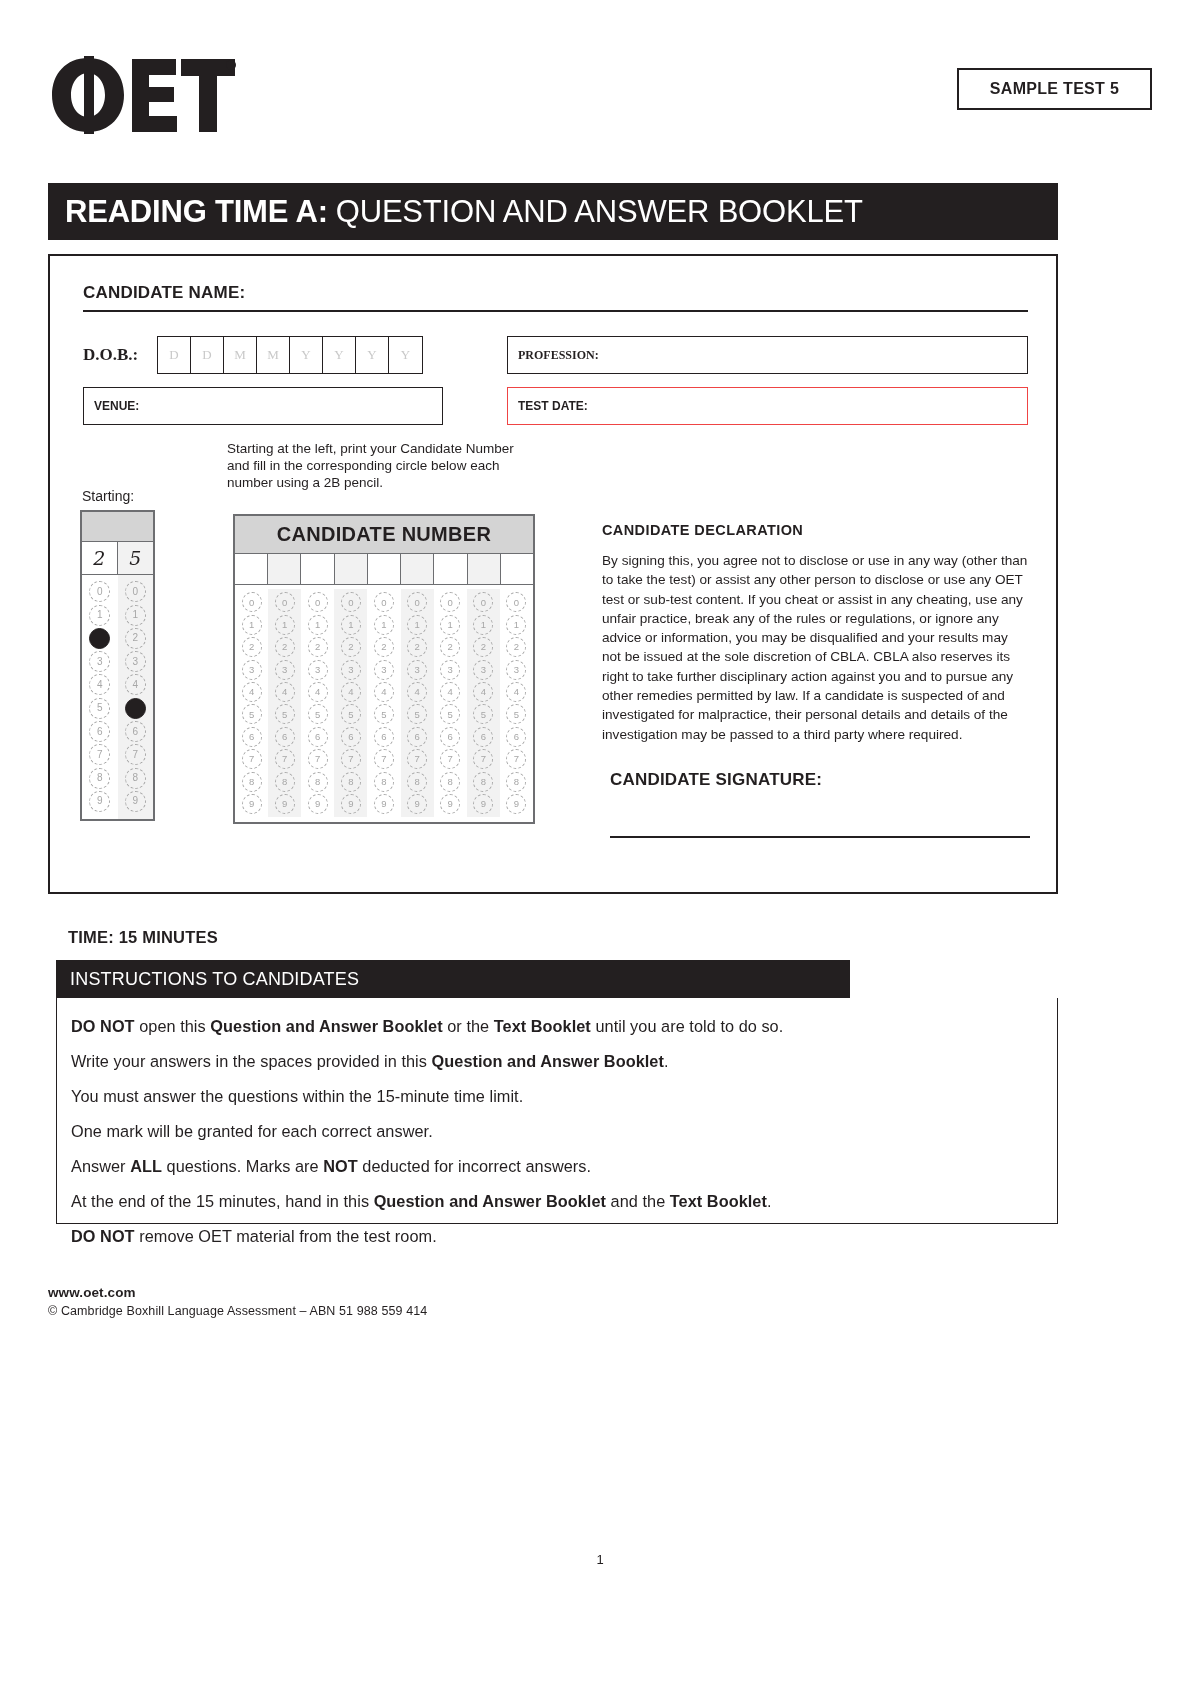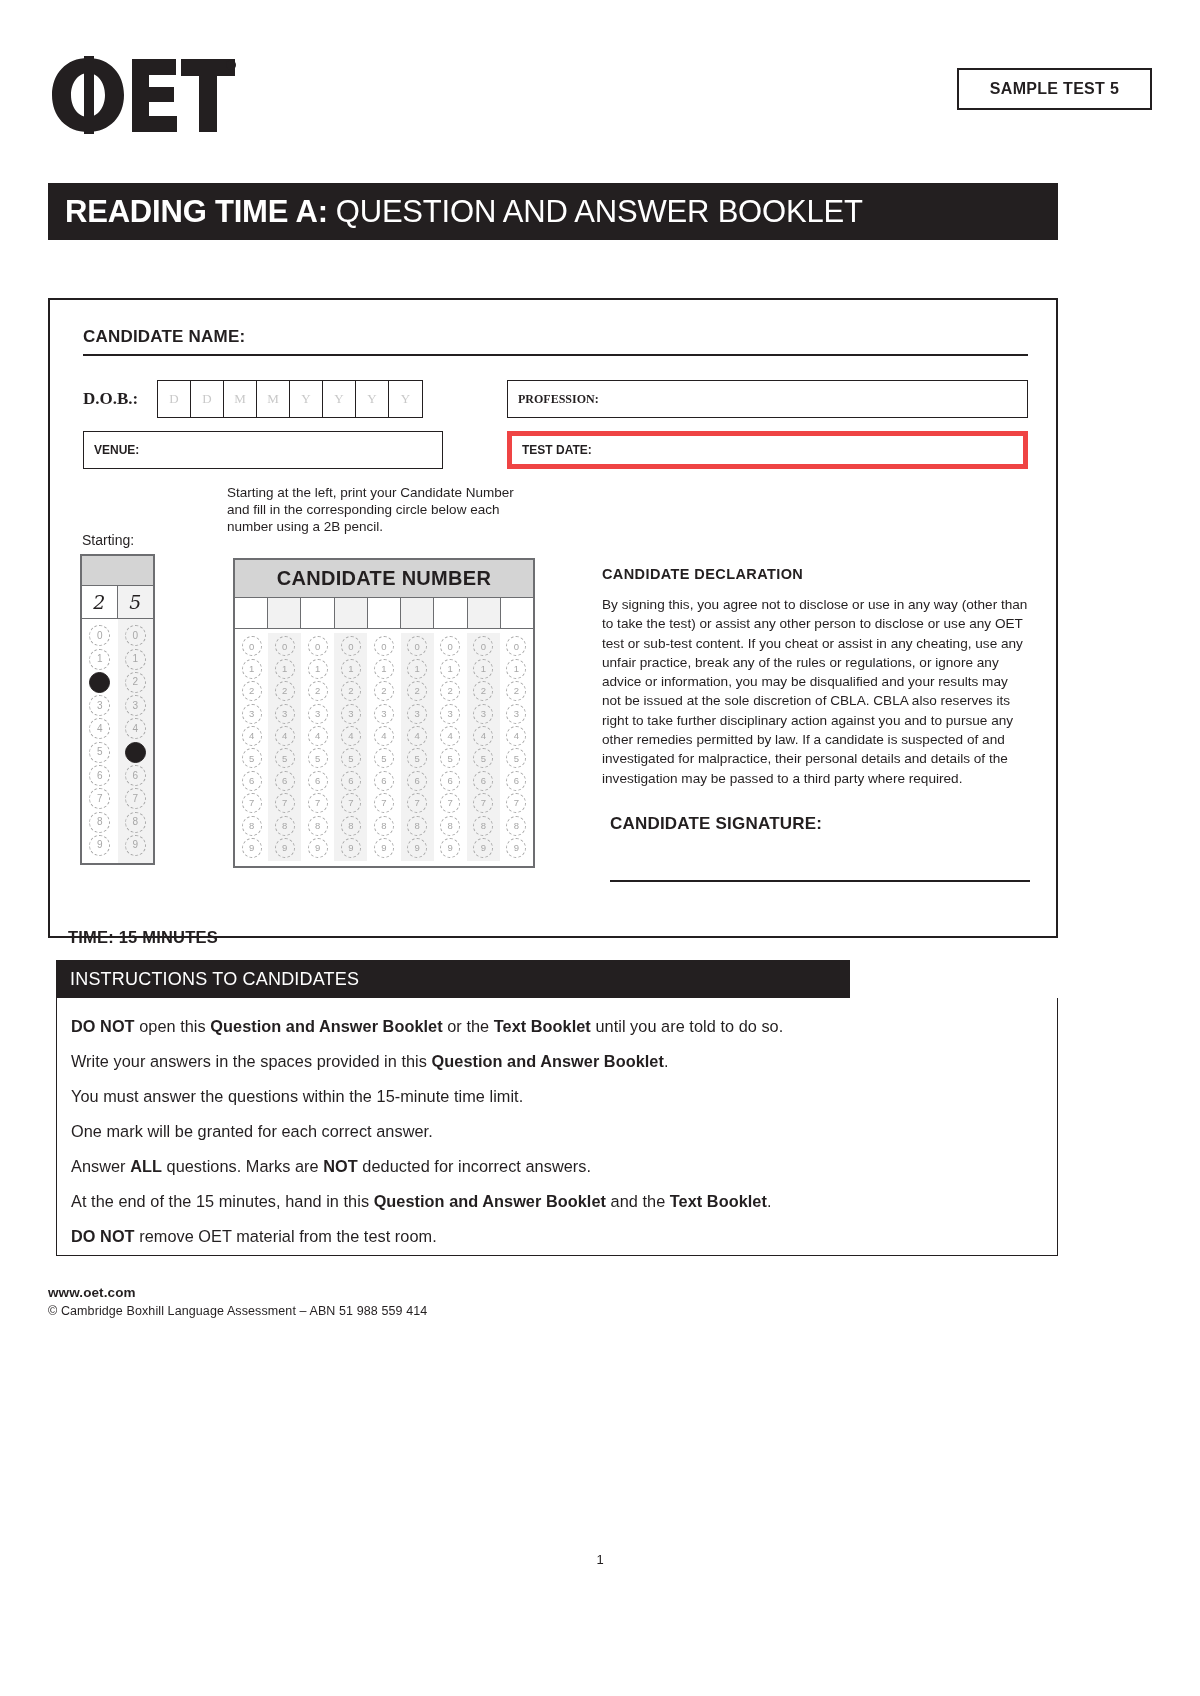--- a/index.html
+++ b/index.html
@@ -85,21 +85,20 @@
   }
 
   
   .candidate-box {
     position: absolute;
     left: 48px;
     top: 254px;
     width: 1010px;
     height: 640px;
     border: 2px solid #231f20;
-    margin-top: 44px;
   }
 
   
   .cand-name {
     position: absolute;
     left: 33px;
     top: 27px;
     width: 945px;
   }
   .cand-name .lbl {
@@ -184,21 +183,21 @@
     display: flex;
     align-items: center;
     padding-left: 10px;
   }
   .testdate-box {
     position: absolute;
     left: 424px;
     top: 0;
     width: 521px;
     height: 38px;
-    border: 5px solid #ef4444;
+    border: 1px solid #ef4444;
     display: flex;
     align-items: center;
     padding-left: 10px;
   }
 
   
   .fill-note {
     position: absolute;
     left: 177px;
     top: 184px;
@@ -376,21 +375,21 @@
   .instr-banner span {
     color: #ffffff;
     font-size: 18px;
     letter-spacing: 0.2px;
   }
   .instr-body {
     position: absolute;
     left: 56px;
     top: 998px;
     width: 1002px;
-    height: 258px;
+    height: 226px;
     border: 1px solid #231f20;
     border-top: none;
     padding: 12px 14px 0 14px;
   }
   .instr-body p {
     margin: 0 0 0 0;
     padding: 6px 0 9px 0;
     font-size: 16.3px;
     line-height: 20px;
     letter-spacing: 0.05px;

